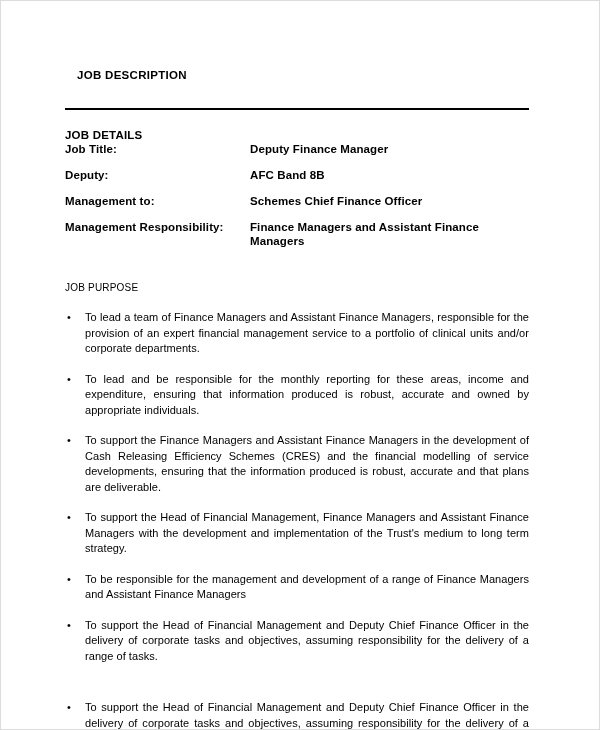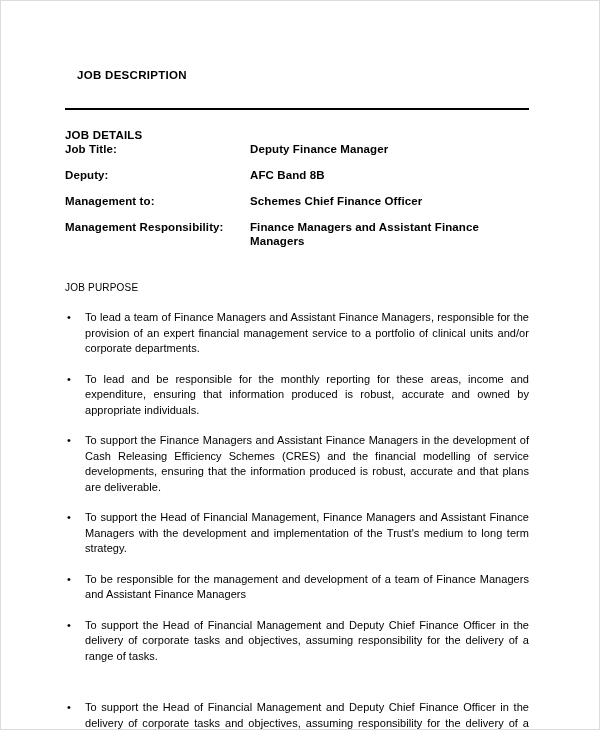--- a/index.html
+++ b/index.html
@@ -166,21 +166,21 @@
       <li>
         <span class="bullet-dot">•</span>
         <span>To support the Finance Managers and Assistant Finance Managers in the development of Cash Releasing Efficiency Schemes (CRES) and the financial modelling of service developments, ensuring that the information produced is robust, accurate and that plans are deliverable.</span>
       </li>
       <li>
         <span class="bullet-dot">•</span>
         <span>To support the Head of Financial Management, Finance Managers and Assistant Finance Managers with the development and implementation of the Trust's medium to long term strategy.</span>
       </li>
       <li>
         <span class="bullet-dot">•</span>
-        <span>To be responsible for the management and development of a team of Finance Managers and Assistant Finance Managers</span>
+        <span>To be responsible for the management and development of a range of Finance Managers and Assistant Finance Managers</span>
       </li>
       <li>
         <span class="bullet-dot">•</span>
         <span>To support the Head of Financial Management and Deputy Chief Finance Officer in the delivery of corporate tasks and objectives, assuming responsibility for the delivery of a range of tasks.</span>
       </li>
       <li class="extra-gap">
         <span class="bullet-dot">•</span>
         <span>To support the Head of Financial Management and Deputy Chief Finance Officer in the delivery of corporate tasks and objectives, assuming responsibility for the delivery of a range of tasks.</span>
       </li>
     </ul>

